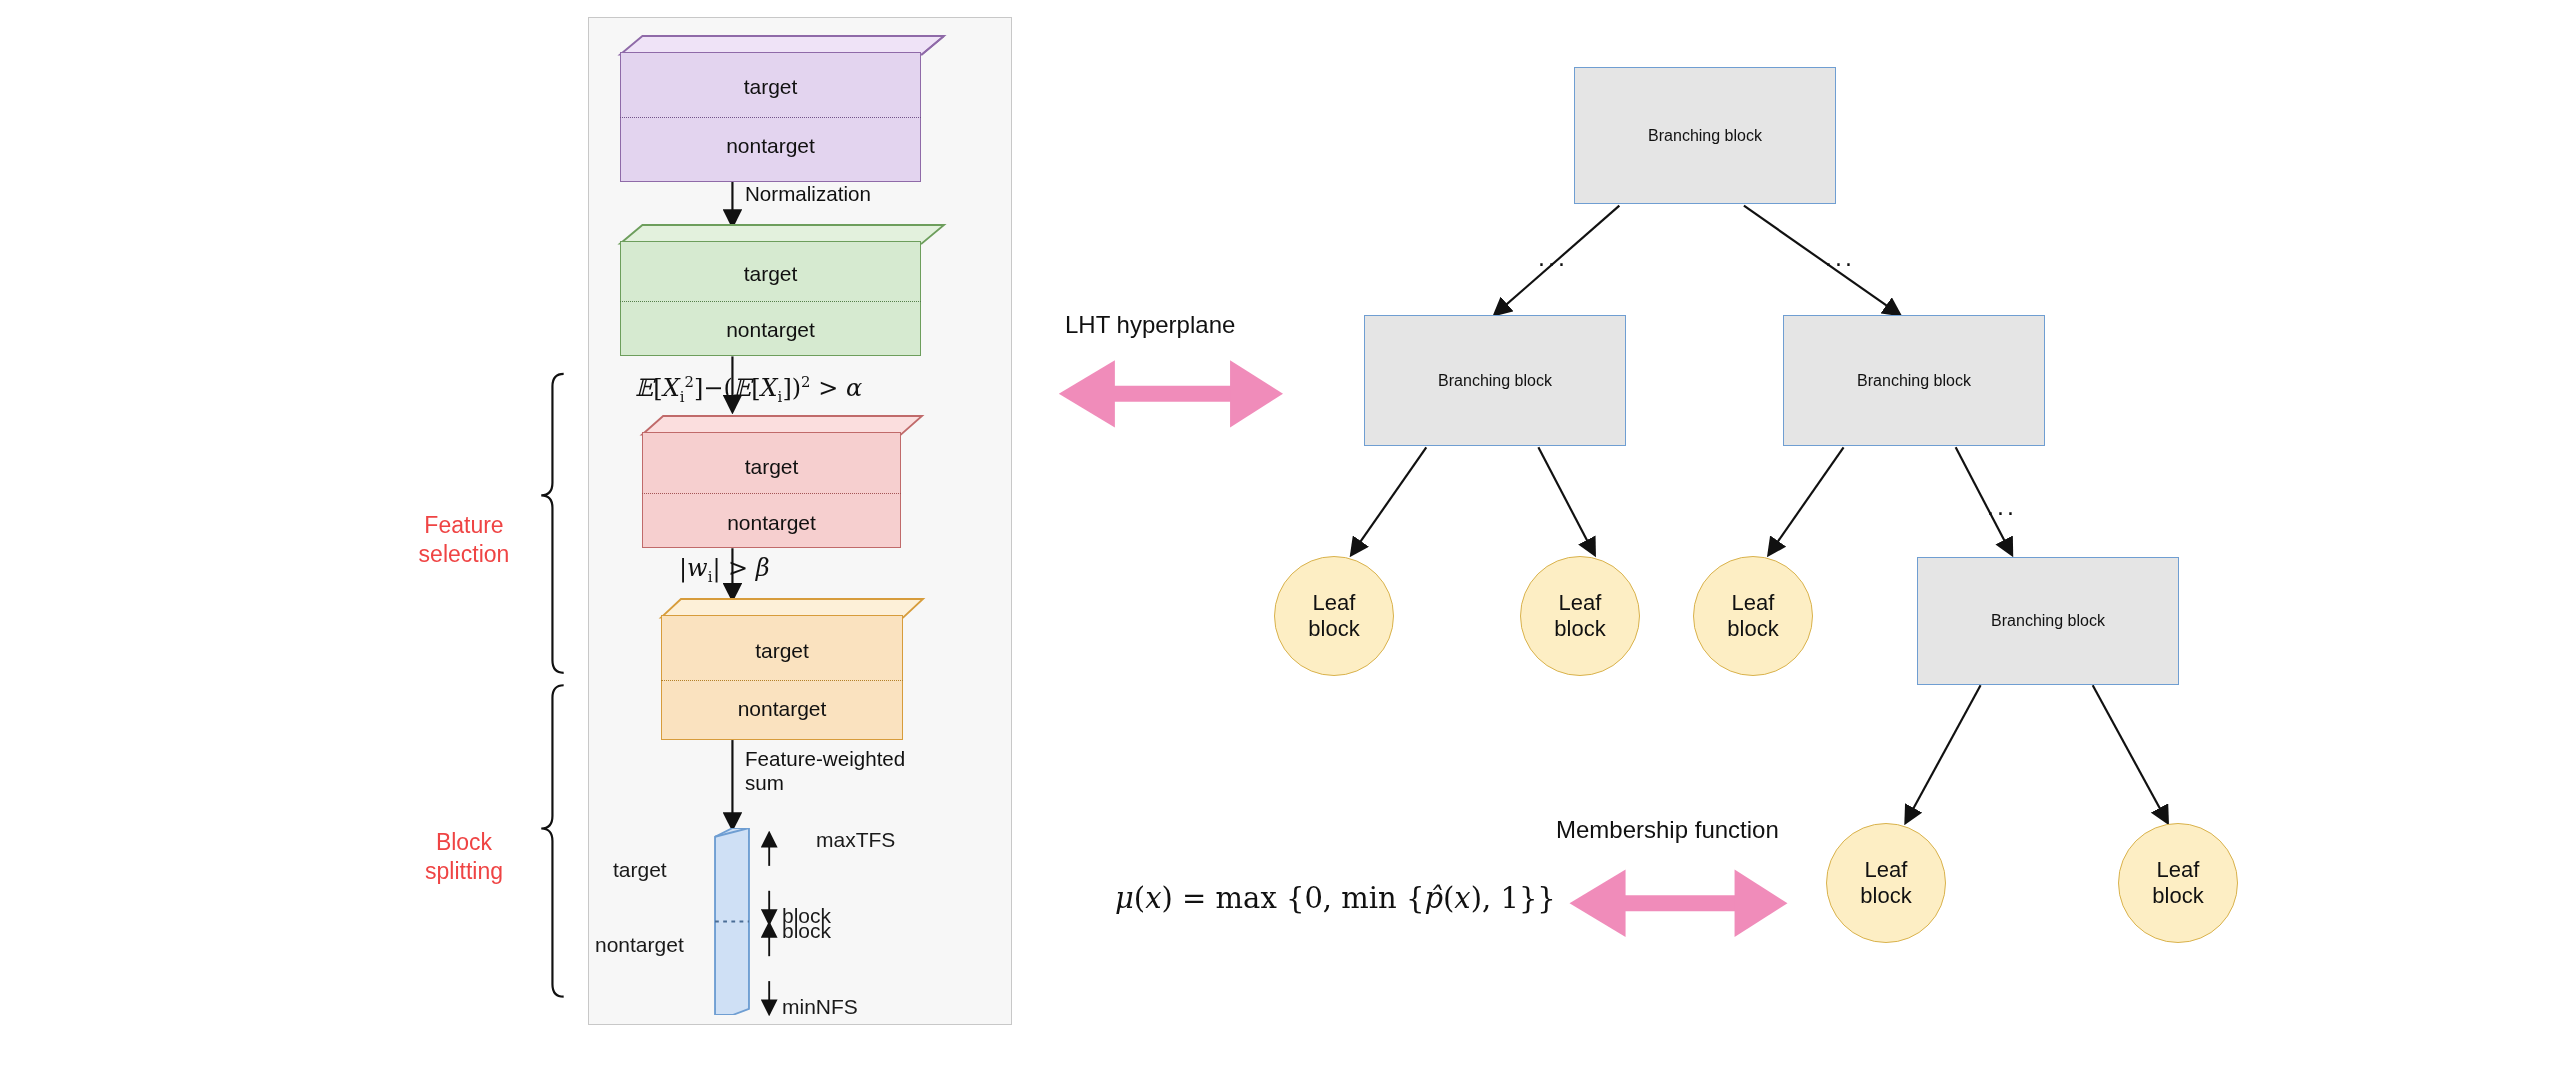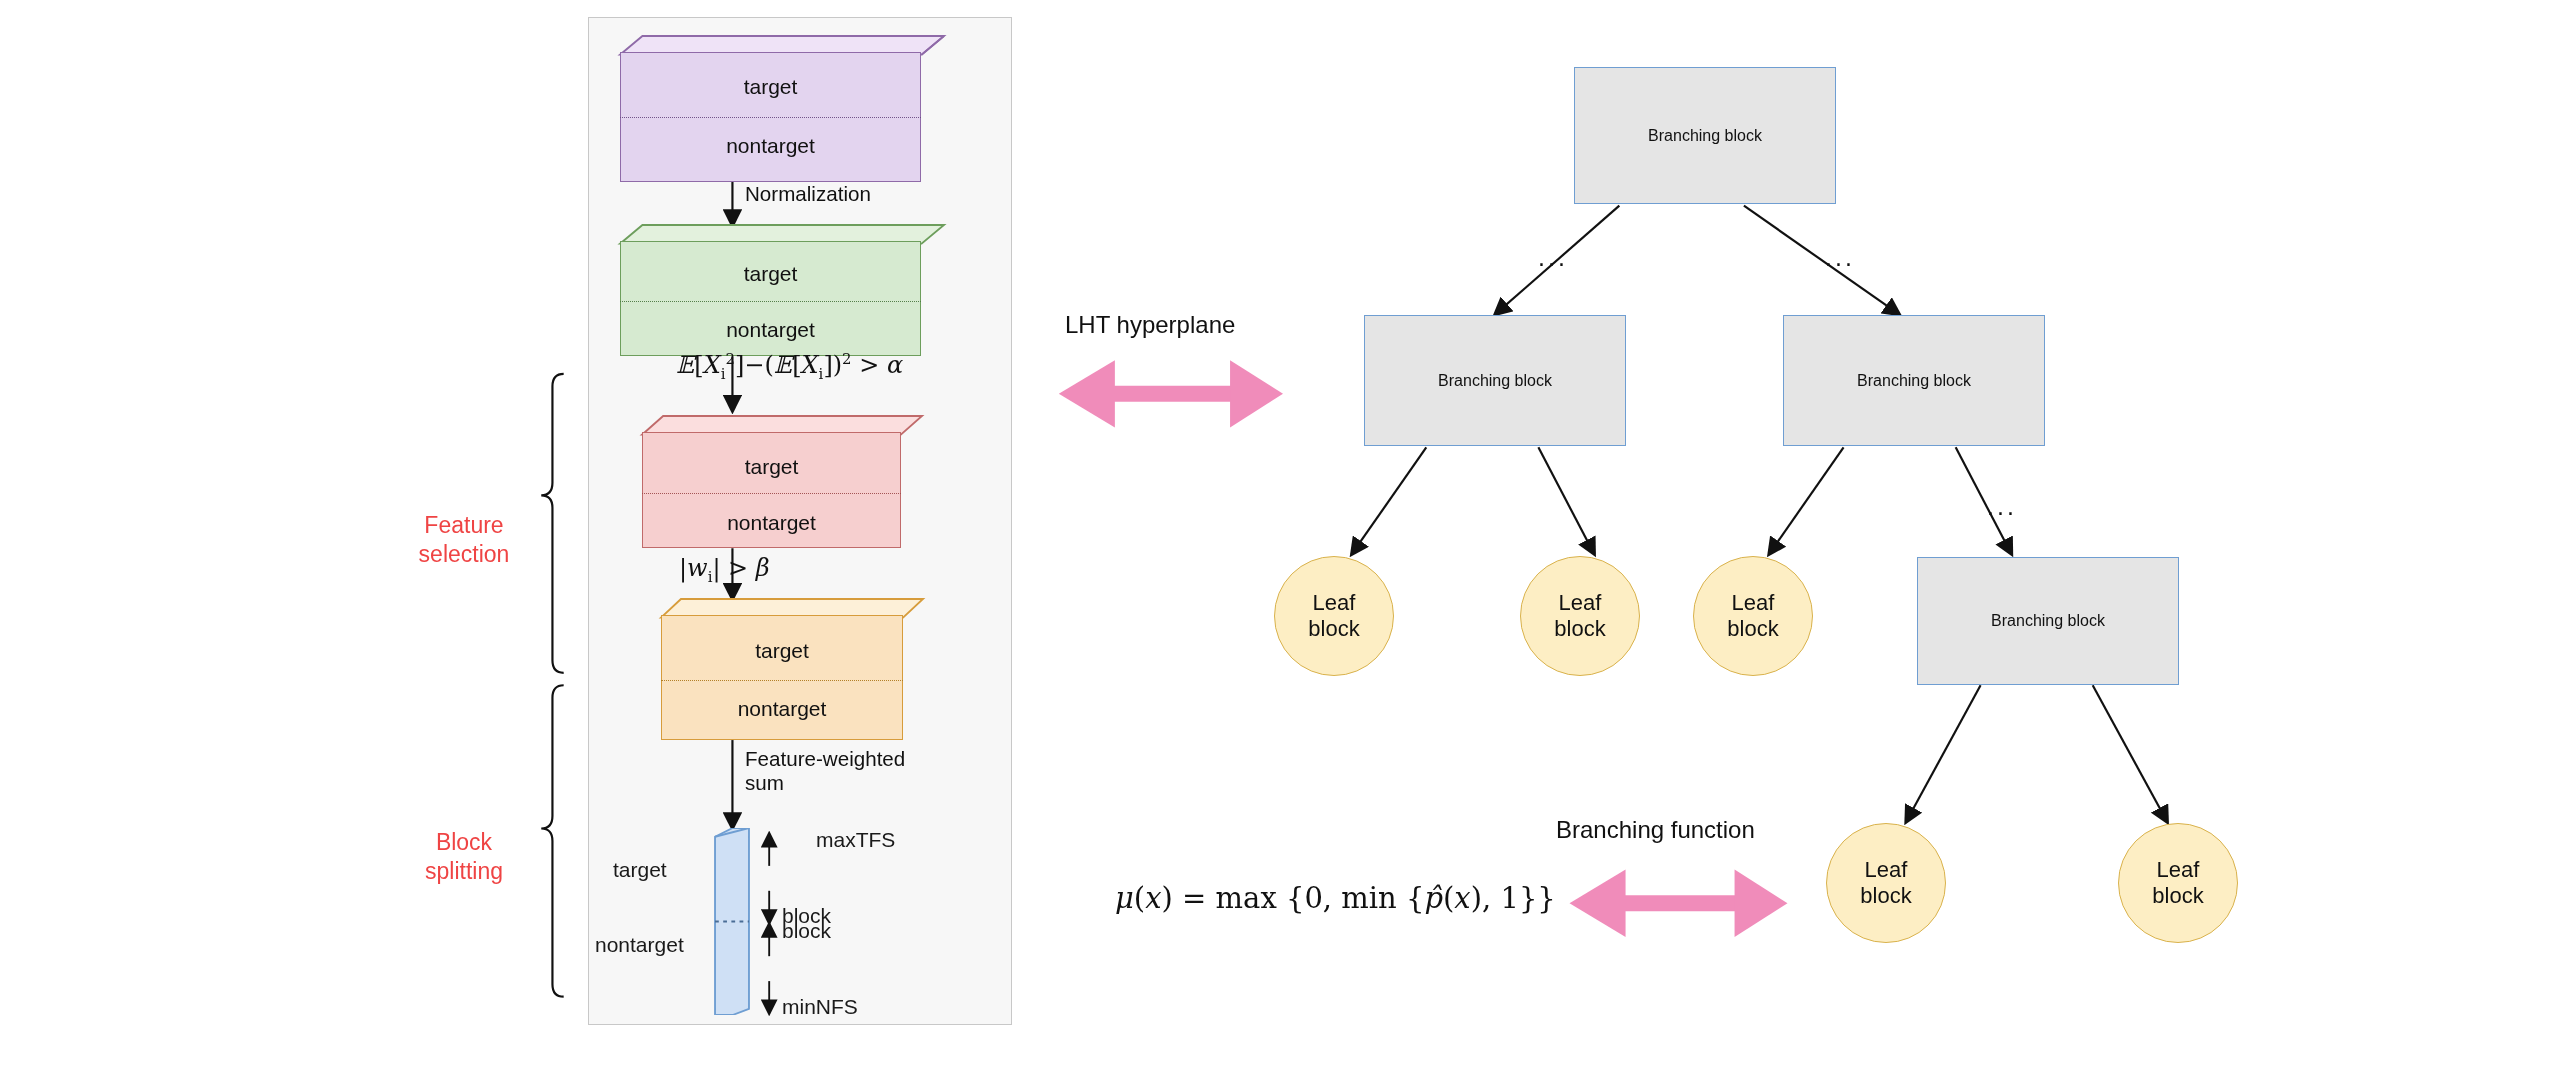--- a/index.html
+++ b/index.html
@@ -227,21 +227,21 @@
       <polygon points="0,30 32,0 420,0 388,30" fill="#fdf0d8" stroke="#d79c3b" stroke-width="3"></polygon>
     </svg>
     <div class="face" style="left:0; top:16px; width:242px; height:125px;"></div>
     <div class="divider" style="top:81px; width:242px;"></div>
     <div class="lbl" style="top:40px; width:242px;">target</div>
     <div class="lbl" style="top:98px; width:242px;">nontarget</div>
   </div>
 
   <div class="edge-label nowrap" style="left:745px; top:182px;">Normalization</div>
 
-  <div class="formula" style="left:635px; top:350px; font-size:24px;margin-left:41px;">
+  <div class="formula" style="left:635px; top:373px; font-size:24px;">
     <span class="mi">𝔼</span>[<span class="mi">X</span><span class="sub">i</span><span class="sup">2</span>]−(<span class="mi">𝔼</span>[<span class="mi">X</span><span class="sub">i</span>])<span class="sup">2</span> &gt; <span class="mi">α</span>
   </div>
 
   <div class="formula" style="left:679px; top:554px; font-size:24px;">
     |<span class="mi">w</span><span class="sub">i</span>| &gt; <span class="mi">β</span>
   </div>
 
   <div class="edge-label" style="left:745px; top:747px; width:206px;">
     <div>Feature-weighted</div>
     <div>sum</div>
@@ -330,20 +330,20 @@
     <span>block</span>
   </div>
 
   <div class="dots" style="left:1538px; top:243px;">...</div>
   <div class="dots" style="left:1825px; top:243px;">...</div>
   <div class="dots" style="left:1987px; top:492px;">...</div>
 
   <div class="caption" style="left:1065px; top:311px;">LHT hyperplane</div>
 
 
-  <div class="caption" style="left:1556px; top:816px;">Branching function</div>
+  <div class="caption" style="left:1556px; top:816px;">Membership function</div>
 
   <div class="formula" style="left:1115px; top:881px; font-size:29px;">
     <span class="mi">μ</span>(<span class="mi">x</span>) = max&nbsp;{0, min&nbsp;{<span class="mi">p̂</span>(<span class="mi">x</span>), 1}}
   </div>
 
 </div>
 
 
 </body></html>

